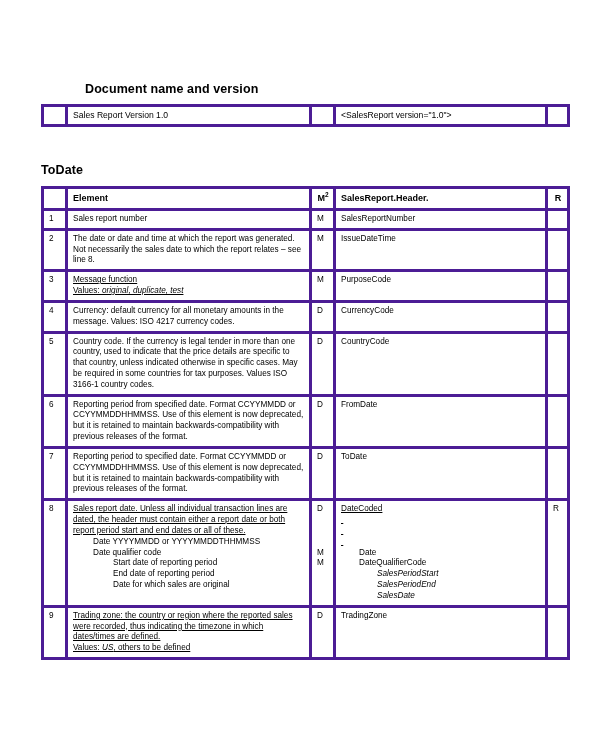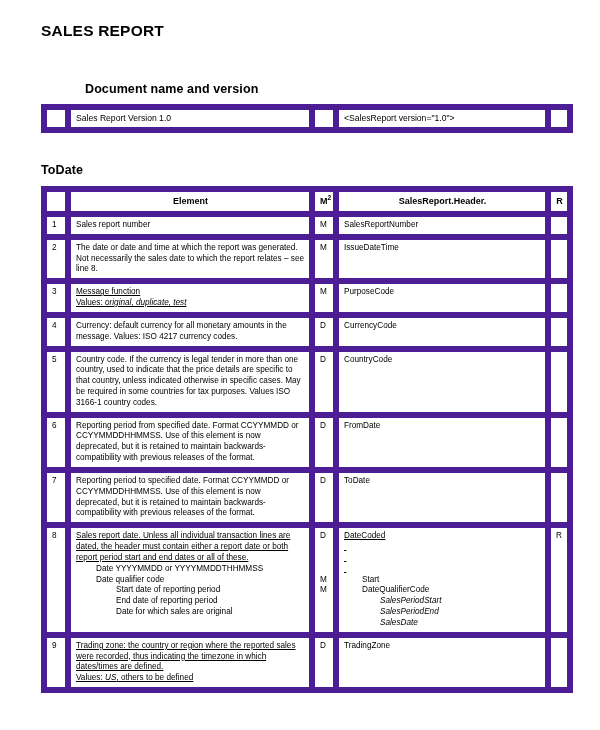--- a/index.html
+++ b/index.html
@@ -42,21 +42,21 @@
 
   table.doc-table {
     position: absolute;
     left: 41px;
     border-collapse: collapse;
     table-layout: fixed;
     font-size: 8.2px;
   }
   table.doc-table td,
   table.doc-table th {
-    border: 6px solid #4c1d95;
+    border: 3px solid #4c1d95;
     padding: 3px 4px 3px 5px;
     vertical-align: top;
     text-align: left;
     font-weight: normal;
     line-height: 1.32;
     box-sizing: border-box;
   }
 
   
   .version-table { top: 104px; width: 526px; }
@@ -72,40 +72,38 @@
   .ht-c1 { width: 24px; text-align: center; }
   .ht-c2 { width: 244px; }
   .ht-c3 { width: 24px; text-align: center; }
   .ht-c4 { width: 212px; margin-top: 24px; }
   .ht-c5 { width: 22px; text-align: center; }
   .header-table thead td {
     font-weight: bold;
     font-size: 9px;
     height: 20px;
     padding-top: 4px;
-    text-align: center;
   }
   .header-table thead .ht-c1,
   .header-table thead .ht-c3,
   .header-table thead .ht-c5 { text-align: center; }
   sup { font-size: 6.5px; vertical-align: super; line-height: 0; }
   .ital { font-style: italic; }
   .sub1 { padding-left: 20px; display: block; }
   .sub2 { padding-left: 40px; display: block; }
   .rsub1 { padding-left: 18px; display: block; }
   .rsub2 { padding-left: 36px; display: block; font-style: italic; }
   .mline { display: block; }
   .blockline { display: block; text-decoration: underline; }
 </style>
 </head>
 <body>
 
 <div class="page">
 
-  <div class="doc-title">SALES REPORT</div>
 
   <div class="section-heading sh-version">Document name and version</div>
 
   <table class="doc-table version-table">
     <tbody>
       <tr>
         <td class="vt-c1"></td>
         <td class="vt-c2">Sales Report Version 1.0</td>
         <td class="vt-c3"></td>
         <td class="vt-c4">&lt;SalesReport version="1.0"&gt;</td>
@@ -203,21 +201,21 @@
           <span class="mline">&nbsp;</span>
           <span class="mline">&nbsp;</span>
           <span class="mline">M</span>
           <span class="mline">M</span>
         </td>
         <td class="ht-c4">
           <span class="blockline">DateCoded</span>
           <span class="blockline">&nbsp;</span>
           <span class="blockline">&nbsp;</span>
           <span class="blockline">&nbsp;</span>
-          <span class="rsub1">Start</span>
+          <span class="rsub1">Date</span>
           <span class="rsub1">DateQualifierCode</span>
           <span class="rsub2">SalesPeriodStart</span>
           <span class="rsub2">SalesPeriodEnd</span>
           <span class="rsub2">SalesDate</span>
         </td>
         <td class="ht-c5">R</td>
       </tr>
 
       <tr>
         <td class="ht-c1">9</td>

